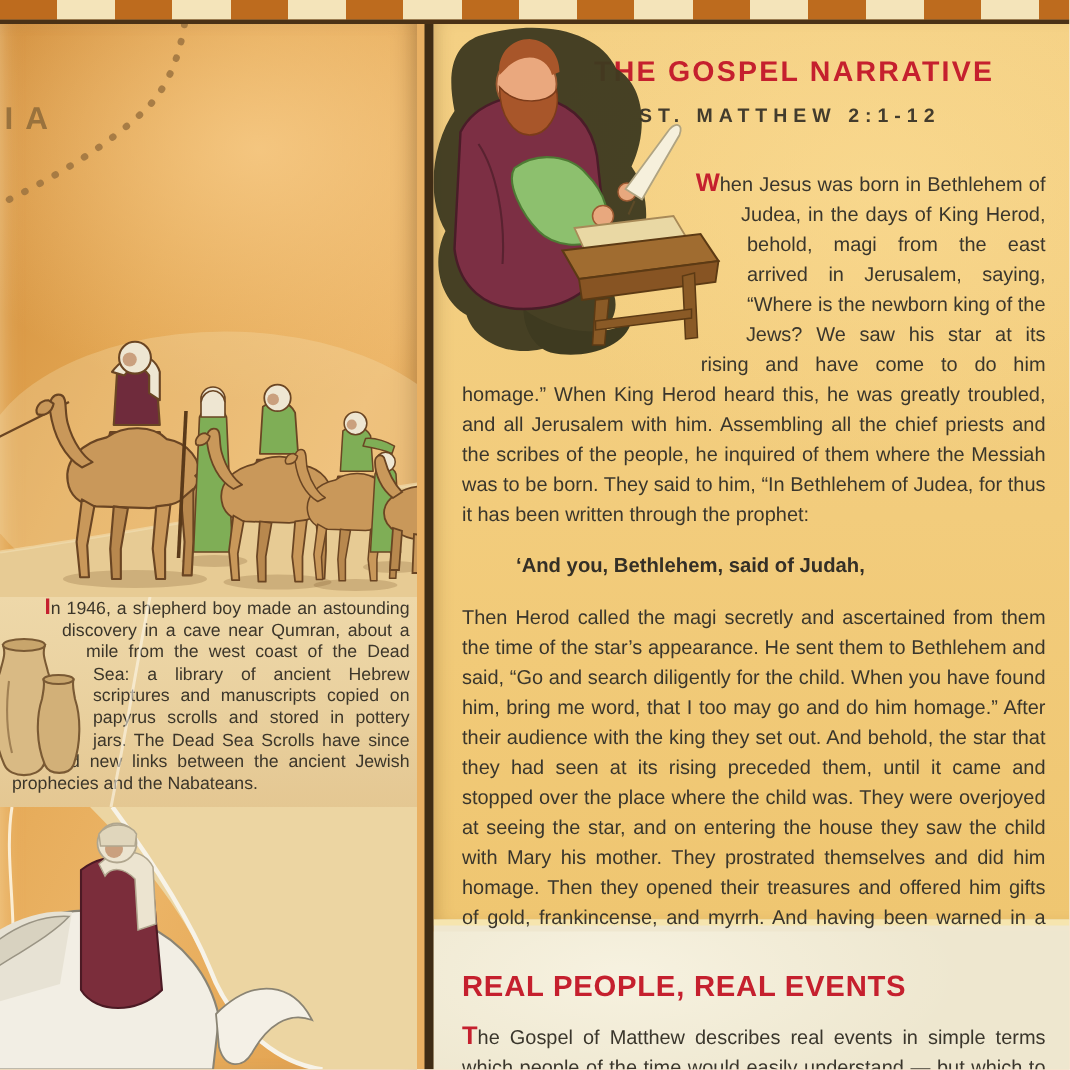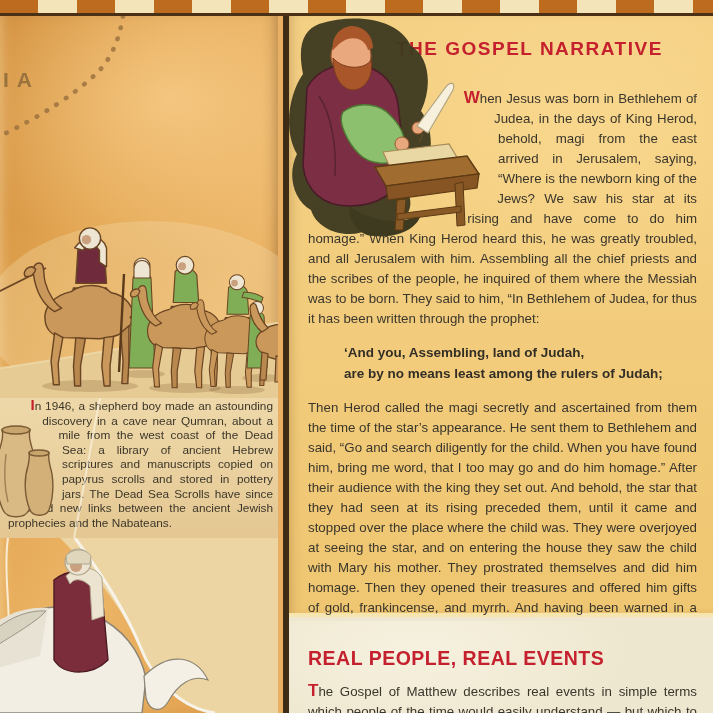--- a/index.html
+++ b/index.html
@@ -257,28 +257,28 @@
         <path d="M94,136 L160,128 L172,148 L104,158 Z" fill="#e9d8a4" stroke="#a88a58" stroke-width="1.2"></path>
 
         <path d="M86,151 L178,140 L190,158 L97,170 Z" fill="#a06c30" stroke="#5c3a14" stroke-width="1.4"></path>
         <path d="M97,170 L190,158 L188,172 L99,184 Z" fill="#875423" stroke="#5c3a14" stroke-width="1.2"></path>
         <path d="M108,184 L106,214 L114,214 L117,183 Z" fill="#8a5a26" stroke="#5c3a14" stroke-width="1"></path>
         <path d="M166,168 L168,210 L176,209 L174,166 Z" fill="#8a5a26" stroke="#5c3a14" stroke-width="1"></path>
         <path d="M108,198 L172,190 L172,196 L108,204 Z" fill="#8a5a26" stroke="#5c3a14" stroke-width="1"></path>
       </svg>
 
       <h1 class="gospel-title">THE GOSPEL NARRATIVE</h1>
+      <h2 class="gospel-subtitle">ST. MATTHEW 2:1-12</h2>
 
       <div class="body-text para1">
         <div class="wrap-shape"></div><span class="drop-red">W</span><span>hen Jesus was born in Bethlehem of Judea, in the days of King Herod, behold, magi from the east arrived in Jerusalem, saying, “Where is the newborn king of the Jews? We saw his star at its rising and have come to do him homage.” When King Herod heard this, he was greatly troubled, and all Jerusalem with him. Assembling all the chief priests and the scribes of the people, he inquired of them where the Messiah was to be born. They said to him, “In Bethlehem of Judea, for thus it has been written through the prophet:</span>
       </div>
 
       <div class="quote">
-        <div>‘And you, Assembling, land of Judah,</div>
-        <div>are by no means least among the rulers of Judah;</div>
+        <div>‘And you, Bethlehem, said of Judah,</div>
       </div>
 
       <div class="body-text para2">Then Herod called the magi secretly and ascertained from them the time of the star’s appearance. He sent them to Bethlehem and said, “Go and search diligently for the child. When you have found him, bring me word, that I too may go and do him homage.” After their audience with the king they set out. And behold, the star that they had seen at its rising preceded them, until it came and stopped over the place where the child was. They were overjoyed at seeing the star, and on entering the house they saw the child with Mary his mother. They prostrated themselves and did him homage. Then they opened their treasures and offered him gifts of gold, frankincense, and myrrh. And having been warned in a dream not to return to Herod, they departed for their country by another way.</div>
     </div>
 
     <div class="events-section">
       <h1 class="events-title">REAL PEOPLE, REAL EVENTS</h1>
       <div class="events-body">
         <span class="drop-red">T</span><span>he Gospel of Matthew describes real events in simple terms which people of the time would easily understand — but which to us 2,000 years later often seem</span>
       </div>

